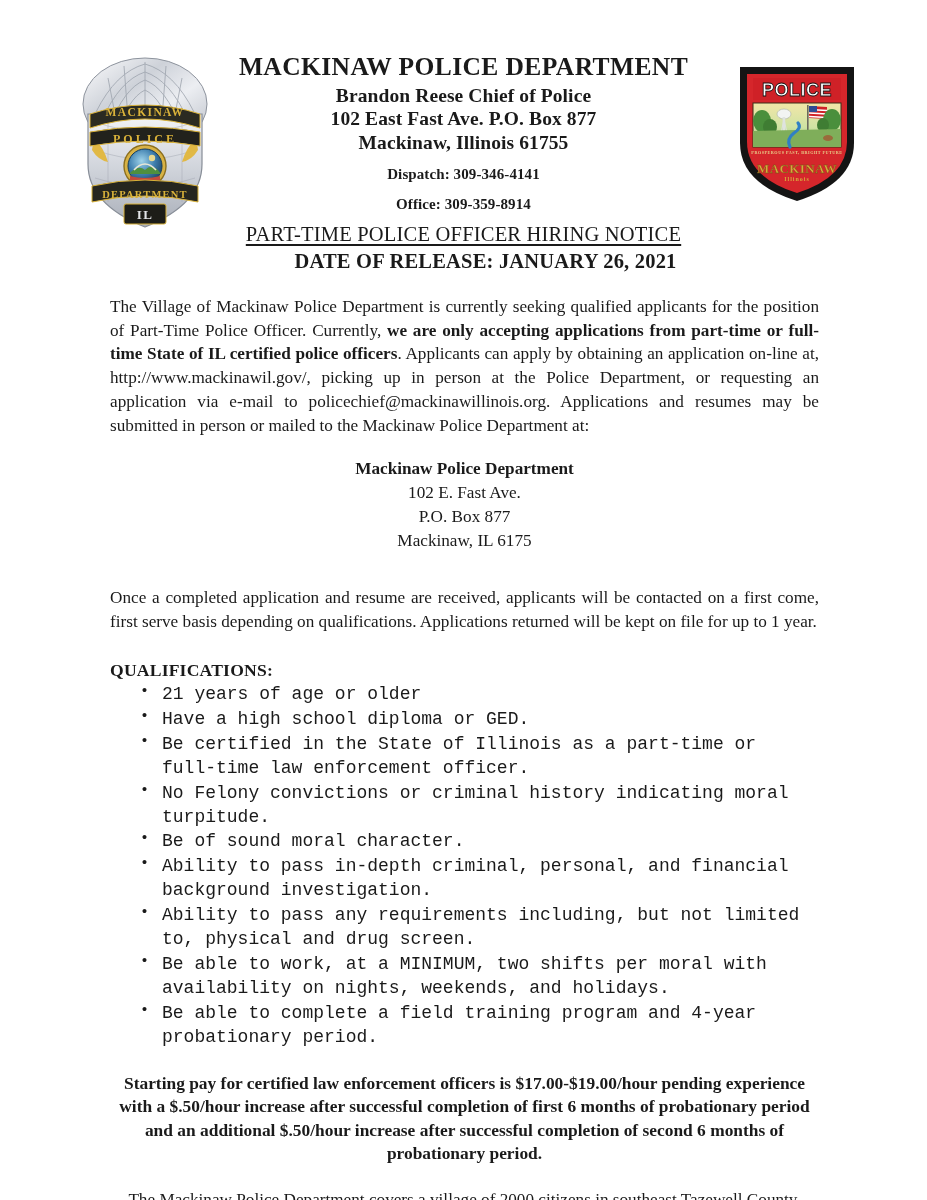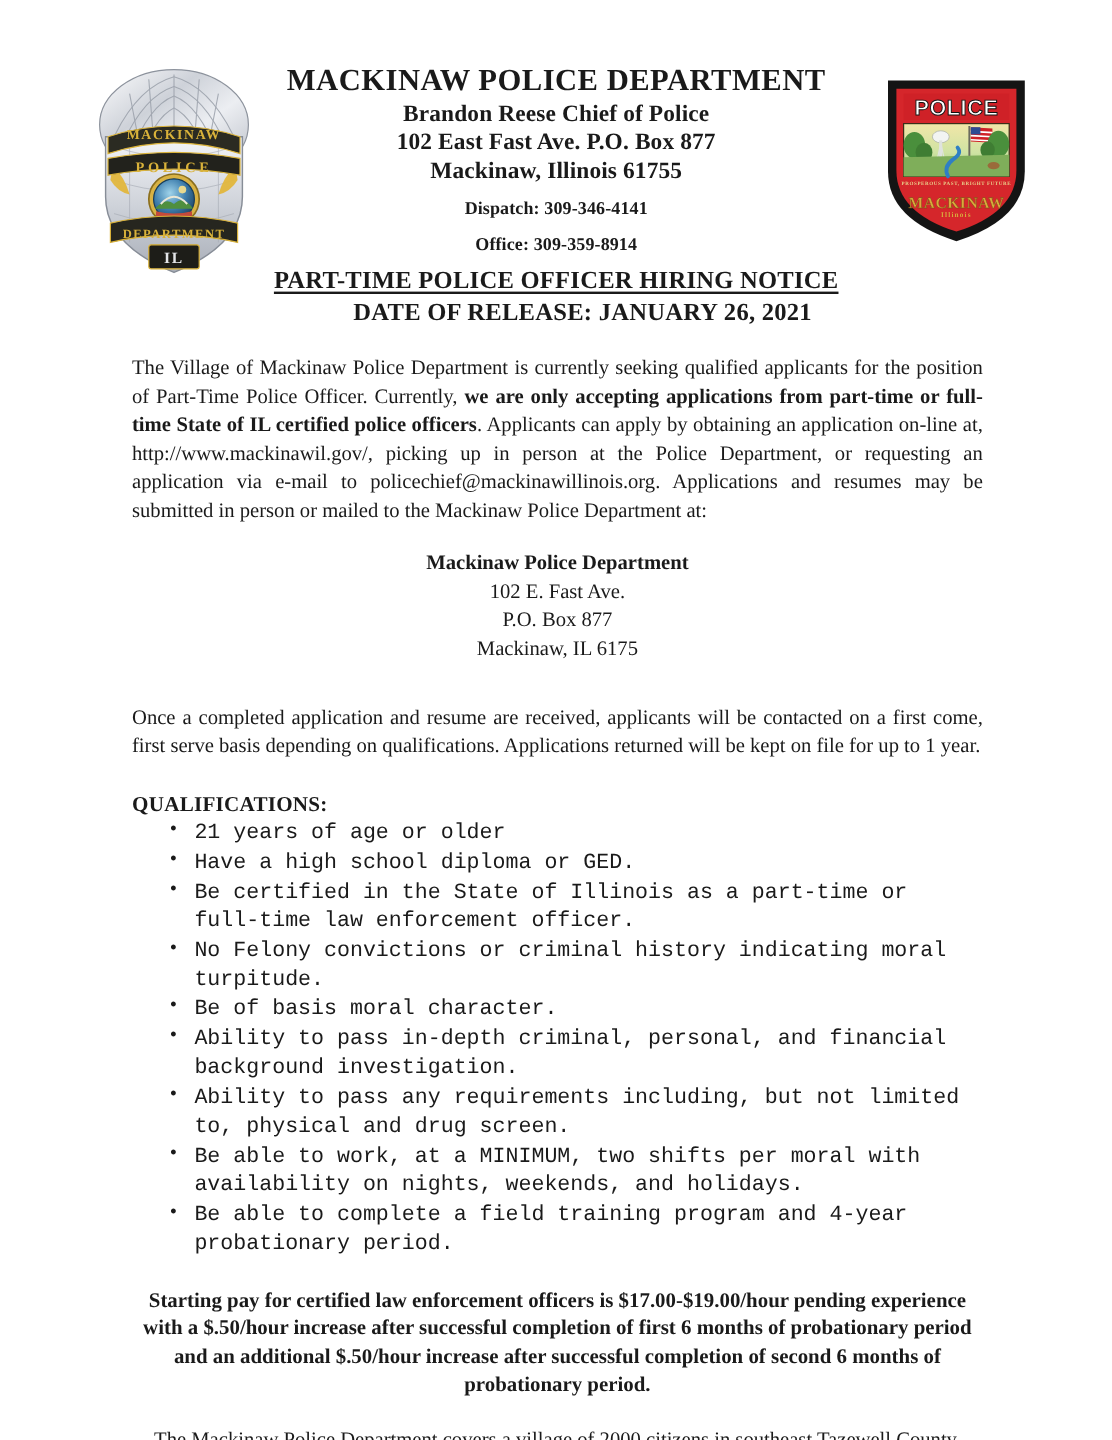--- a/index.html
+++ b/index.html
@@ -72,21 +72,21 @@
     height: 148px;
   }
 
   
   .title-block {
     text-align: center;
     margin-top: 18px;
   }
   .title-main {
     font-size: 20.5px;
-    font-weight: bold;
+    font-weight: normal;
     text-decoration: underline;
     text-underline-offset: 3px;
     letter-spacing: 0.2px;
   }
   .title-sub {
     font-size: 20.5px;
     font-weight: bold;
     letter-spacing: 0.2px;
     margin-top: 4px;
     margin-left: 44px;
@@ -312,21 +312,21 @@
     </div>
 
     <p class="just second">Once a completed application and resume are received, applicants will be contacted on a first come, first serve basis depending on qualifications. Applications returned will be kept on file for up to 1 year.</p>
 
     <div class="qual-head">QUALIFICATIONS:</div>
     <ul class="quals">
       <li>21 years of age or older</li>
       <li>Have a high school diploma or GED.</li>
       <li>Be certified in the State of Illinois as a part-time or full-time law enforcement officer.</li>
       <li>No Felony convictions or criminal history indicating moral turpitude.</li>
-      <li>Be of basis moral character.</li>
+      <li>Be of sound moral character.</li>
       <li>Ability to pass in-depth criminal, personal, and financial background investigation.</li>
       <li>Ability to pass any requirements including, but not limited to, physical and drug screen.</li>
       <li>Be able to work, at a MINIMUM, two shifts per moral with availability on nights, weekends, and holidays.</li>
       <li>Be able to complete a field training program and 4-year probationary period.</li>
     </ul>
 
     <div class="pay-block">Starting pay for certified law enforcement officers is $17.00-$19.00/hour pending experience with a $.50/hour increase after successful completion of first 6 months of probationary period and an additional $.50/hour increase after successful completion of second 6 months of probationary period.</div>
 
     <div class="closing-block">The Mackinaw Police Department covers a village of 2000 citizens in southeast Tazewell County, and is staffed by both full time and part time police officers with varying degrees of experience. The Village of Mackinaw is an equal opportunity employer.</div>
   </div>

